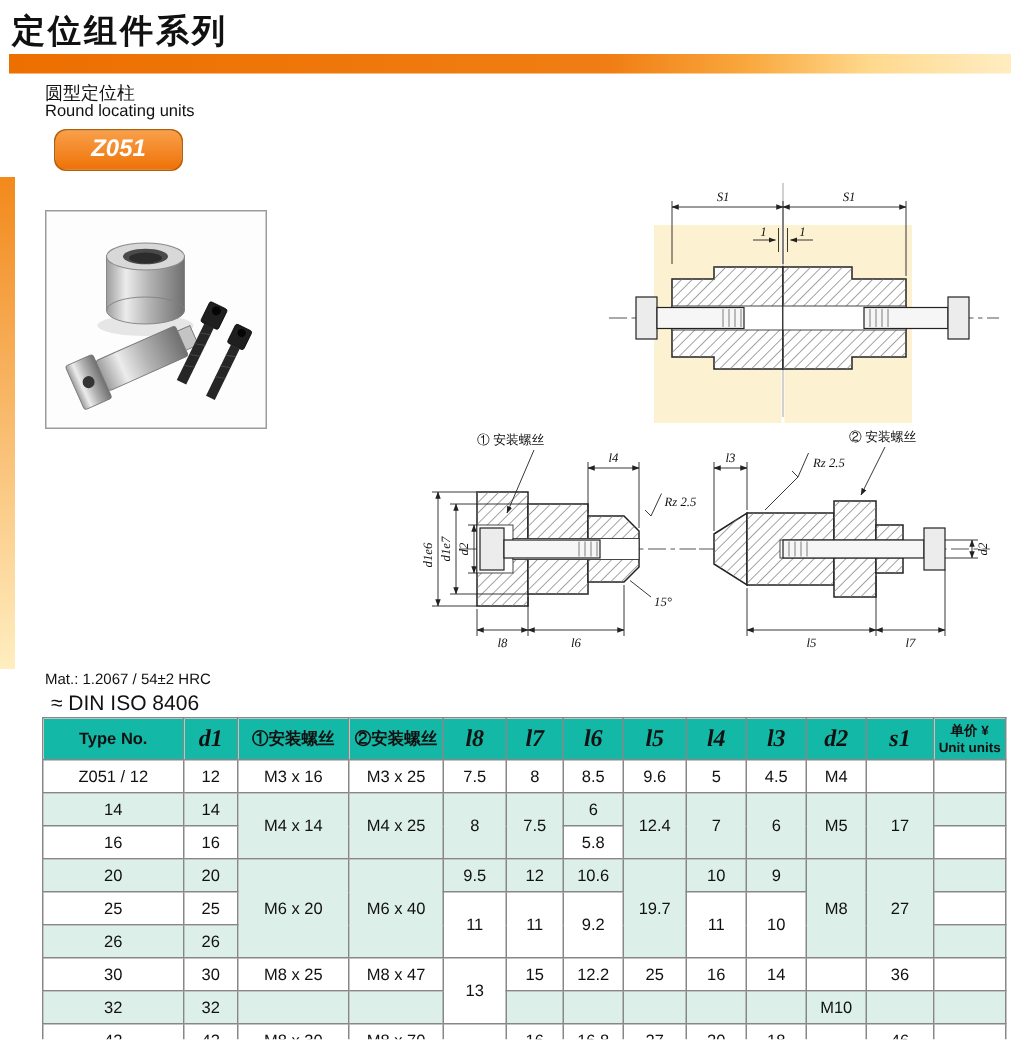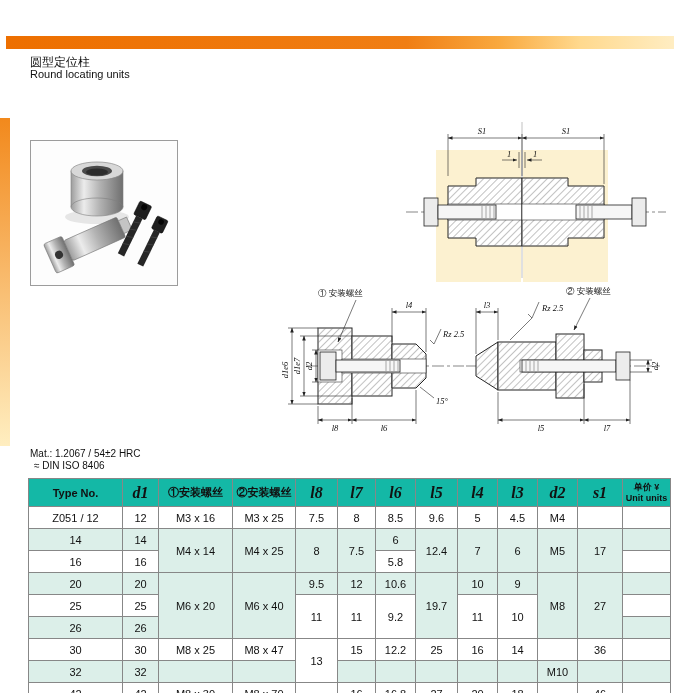--- a/index.html
+++ b/index.html
@@ -20,40 +20,42 @@
 
   svg.assembly{position:absolute;left:398px;top:108px}
   svg.details{position:absolute;left:260px;top:280px}
 
   .dl line,.dl path{stroke:#222;stroke-width:0.6;fill:none}
   .cl{stroke:#555;stroke-width:0.7;stroke-dasharray:12 3 3 3}
   .dt{font:italic 8.5px "Liberation Serif",serif;fill:#111}
   .ct{font:8.5px "Liberation Sans",sans-serif;fill:#111}
 
   .mat1{position:absolute;left:30px;top:448px;font-size:10px}
-  .mat2{position:absolute;left:34px;top:460px;font-size:10px}
+  .mat2{position:absolute;left:34px;top:460px;font-size:14px}
 
   table.spec{position:absolute;left:28px;top:478px;width:642px;border-collapse:collapse;table-layout:fixed;font-size:11px}
   .spec th,.spec td{border:1px solid #878787;text-align:center;vertical-align:middle;padding:0;overflow:hidden}
   .spec thead th{background:#14b8a6;height:27px;font-weight:bold;font-size:11px}
   .spec thead th.dimh{font-family:"Liberation Serif",serif;font-style:italic;font-size:16px}
   .spec tbody td{height:21px}
   .spec tr.rw>td{background:#ffffff}
   .spec tr.rg>td{background:#DCEFE9}
   .priceh div{line-height:1.15;font-size:9px}
 </style>
 </head>
 <body>
 
 <div class="page">
 
+  <div class="title-zh">定位组件系列</div>
   <div class="accent-bar"></div>
 
   <div class="sub-zh">圆型定位柱</div>
   <div class="sub-en">Round locating units</div>
+  <div class="badge">Z051</div>
   <div class="left-strip"></div>
 
   <div class="photo">
     <svg width="144" height="142" viewBox="0 0 144 142">
       <defs>
         <linearGradient id="mH" x1="0" y1="0" x2="1" y2="0">
           <stop offset="0" stop-color="#9d9d9d"></stop>
             <stop offset="0.25" stop-color="#ececec"></stop>
           <stop offset="0.55" stop-color="#b3b3b3"></stop>
             <stop offset="1" stop-color="#6f6f6f"></stop>

